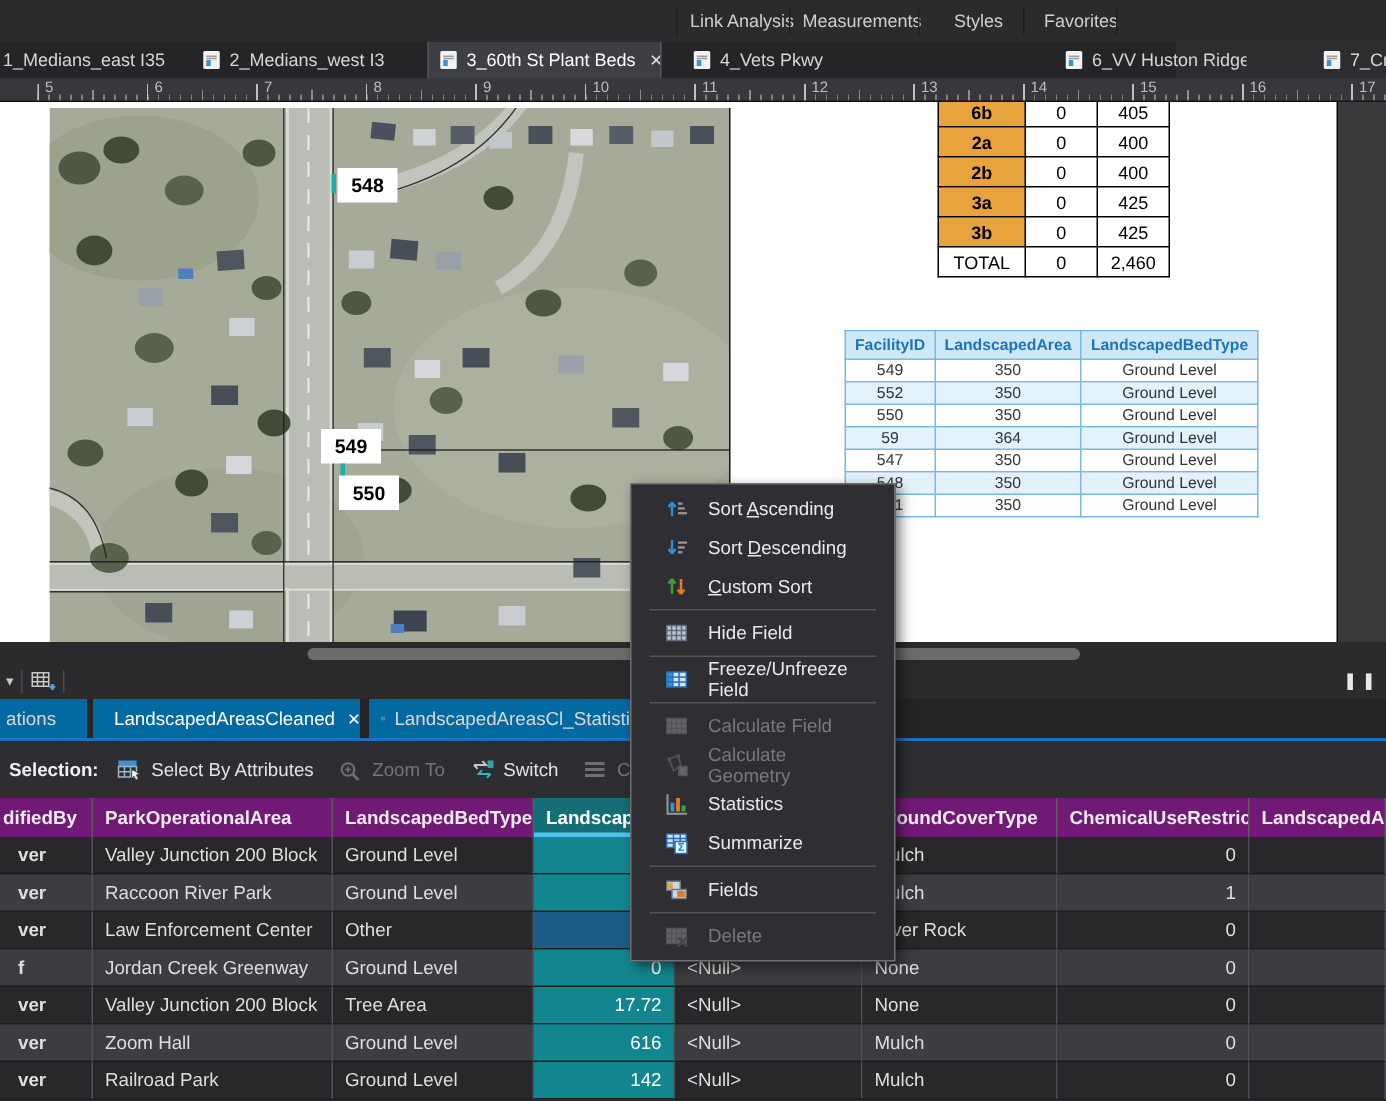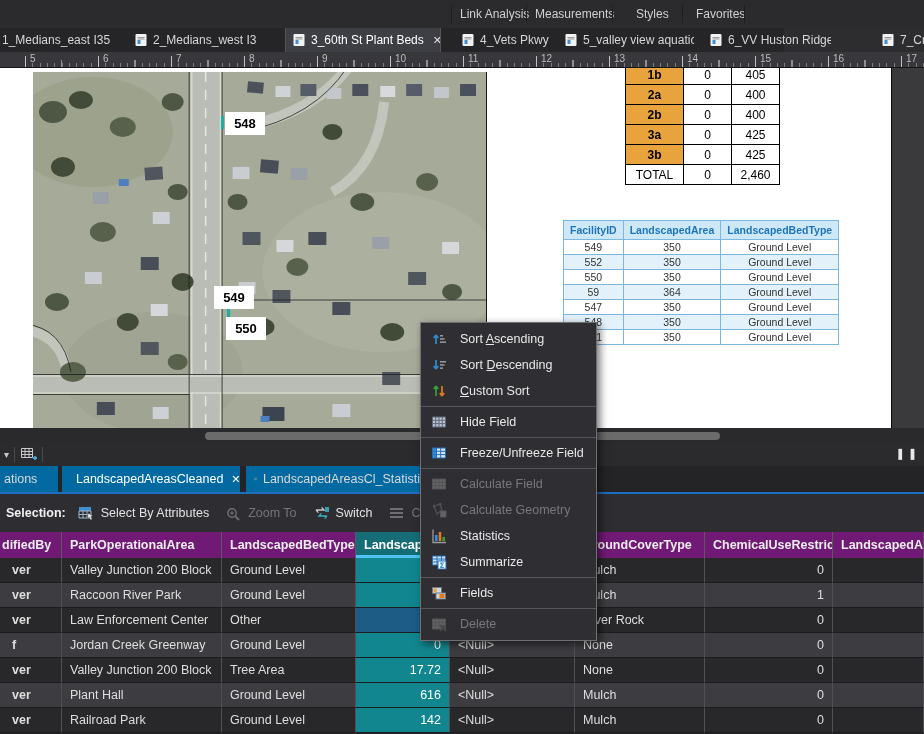--- a/index.html
+++ b/index.html
@@ -72,21 +72,21 @@
   .grow { height:25px; font-size:12.5px; color:#dedede; }
   .grow > div { line-height:25px; padding:0 8px; border-right:1px solid #505056; border-bottom:1px solid #1c1c1e; overflow:hidden; white-space:nowrap; }
   .grow > div:first-child { padding:0 12px;font-weight:bold; }
   .grow.odd  > div { background:#28282a; }
   .grow.even > div { background:#3d3d41; }
   .grow > div.teal { background:#12868e !important; color:#fff; text-align:right; }
   .grow > div.teal-dark { background:#1d5c84 !important; color:#fff; text-align:right; }
   .num { text-align:right; }
   
   .cmenu { position:absolute; left:420px; top:322px; width:177px; background:#2f2f33; border:1px solid #707074;
-    box-shadow:3px 3px 8px rgba(0,0,0,.55); z-index:100; padding:3px 0; }
+    box-shadow:3px 3px 8px rgba(0,0,0,.55); z-index:100; padding:3px 12px; }
   .citem { height:26px; display:flex; align-items:center; padding:0 10px; font-size:12.5px; color:#e8e8e8; cursor:default; }
   .citem .ic { width:16px; height:16px; margin-right:13px; flex:0 0 auto; }
   .citem.disabled { color:#78787d; }
   .citem.disabled svg { opacity:.4; filter:grayscale(1); }
   .csep { height:1px; background:#55555a; margin:2px 0; }
   .ukey { text-decoration:underline; }
   svg { display:block; }
 </style>
 </head>
 <body>
@@ -126,28 +126,20 @@
       <span>3_60th St Plant Beds</span>
       <span class="close">✕</span>
     </div>
     <div class="vtab" style="left:455px;width:96px">
       <svg class="doc-icon" width="14" height="14" viewBox="0 0 14 14">
           <rect x="1.5" y="1" width="11" height="12" rx="1" fill="#f2f2f2"></rect>
           <rect x="3.5" y="7" width="3" height="4" fill="#3f8fd1"></rect>
           <path d="M3.5 4.5h7M3.5 6h7" stroke="#9a9a9a" stroke-width="1"></path>
         </svg>
       <span>4_Vets Pkwy</span>
-    </div>
-    <div class="vtab" style="left:558px;width:136px">
-      <svg class="doc-icon" width="14" height="14" viewBox="0 0 14 14">
-          <rect x="1.5" y="1" width="11" height="12" rx="1" fill="#f2f2f2"></rect>
-          <rect x="3.5" y="7" width="3" height="4" fill="#3f8fd1"></rect>
-          <path d="M3.5 4.5h7M3.5 6h7" stroke="#9a9a9a" stroke-width="1"></path>
-        </svg>
-      <span>5_valley view aquatic</span>
     </div>
     <div class="vtab" style="left:703px;width:128px">
       <svg class="doc-icon" width="14" height="14" viewBox="0 0 14 14">
           <rect x="1.5" y="1" width="11" height="12" rx="1" fill="#f2f2f2"></rect>
           <rect x="3.5" y="7" width="3" height="4" fill="#3f8fd1"></rect>
           <path d="M3.5 4.5h7M3.5 6h7" stroke="#9a9a9a" stroke-width="1"></path>
         </svg>
       <span>6_VV Huston Ridge</span>
     </div>
     <div class="vtab" style="left:875px;width:49px">
@@ -271,21 +263,21 @@
 
       <div class="tick" style="left:221px;top:48px;width:3px;height:13px"></div>
       <div class="map-label" style="left:225px;top:44px">548</div>
       <div class="map-label" style="left:214px;top:218px">549</div>
       <div class="tick" style="left:227px;top:241px;width:3px;height:12px"></div>
       <div class="map-label" style="left:226px;top:249px">550</div>
 
       <table class="otable">
         <tbody>
             <tr>
-          <td class="olabel">1b</td>
+          <td class="olabel">6b</td>
           <td>0</td>
           <td>405</td>
         </tr>
         <tr>
           <td class="olabel">2a</td>
           <td>0</td>
           <td>400</td>
         </tr>
         <tr>
           <td class="olabel">2b</td>
@@ -492,21 +484,21 @@
       <div>Valley Junction 200 Block</div>
       <div>Tree Area</div>
       <div class="teal num">17.72</div>
       <div>&lt;Null&gt;</div>
       <div>None</div>
       <div class="num">0</div>
       <div></div>
     </div>
     <div class="grow even" style="top:240px">
       <div>ver</div>
-      <div>Plant Hall</div>
+      <div>Zoom Hall</div>
       <div>Ground Level</div>
       <div class="teal num">616</div>
       <div>&lt;Null&gt;</div>
       <div>Mulch</div>
       <div class="num">0</div>
       <div></div>
     </div>
     <div class="grow odd" style="top:265px">
       <div>ver</div>
       <div>Railroad Park</div>

